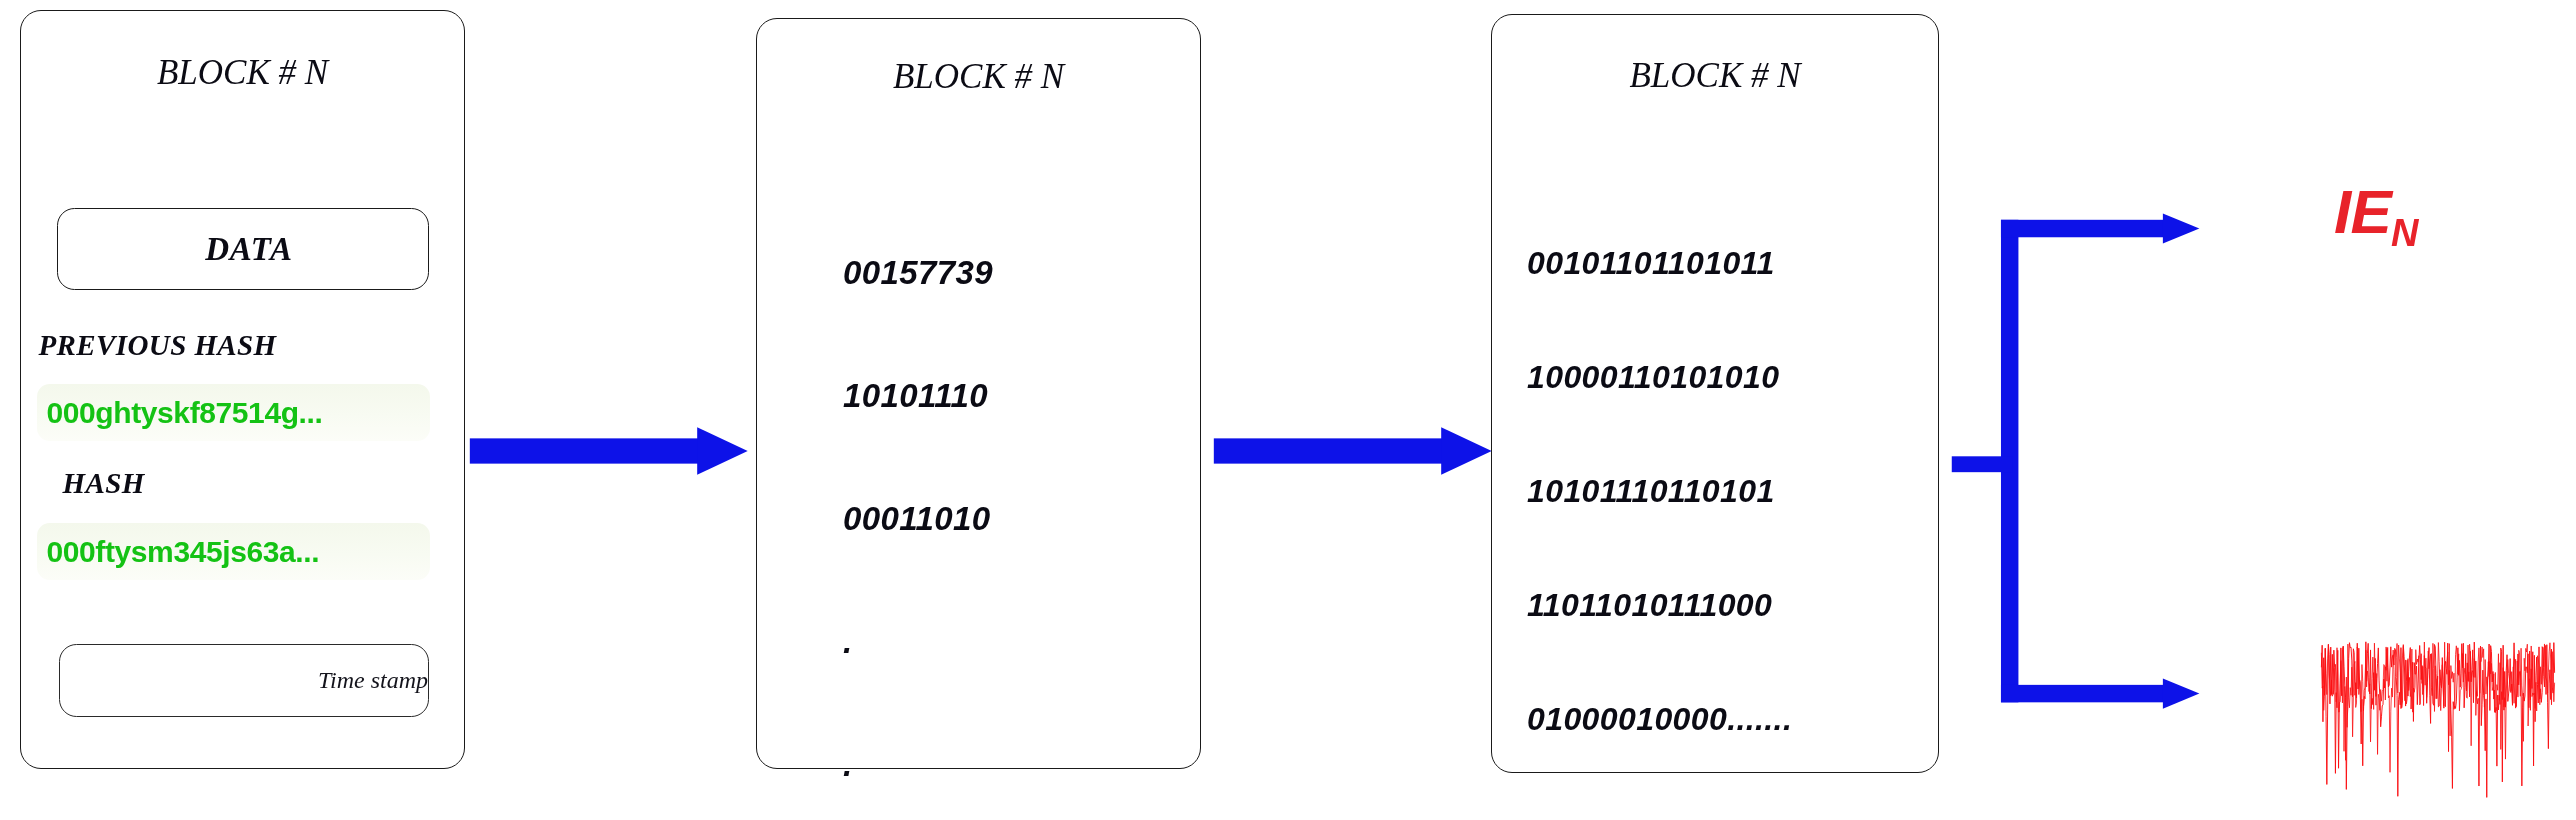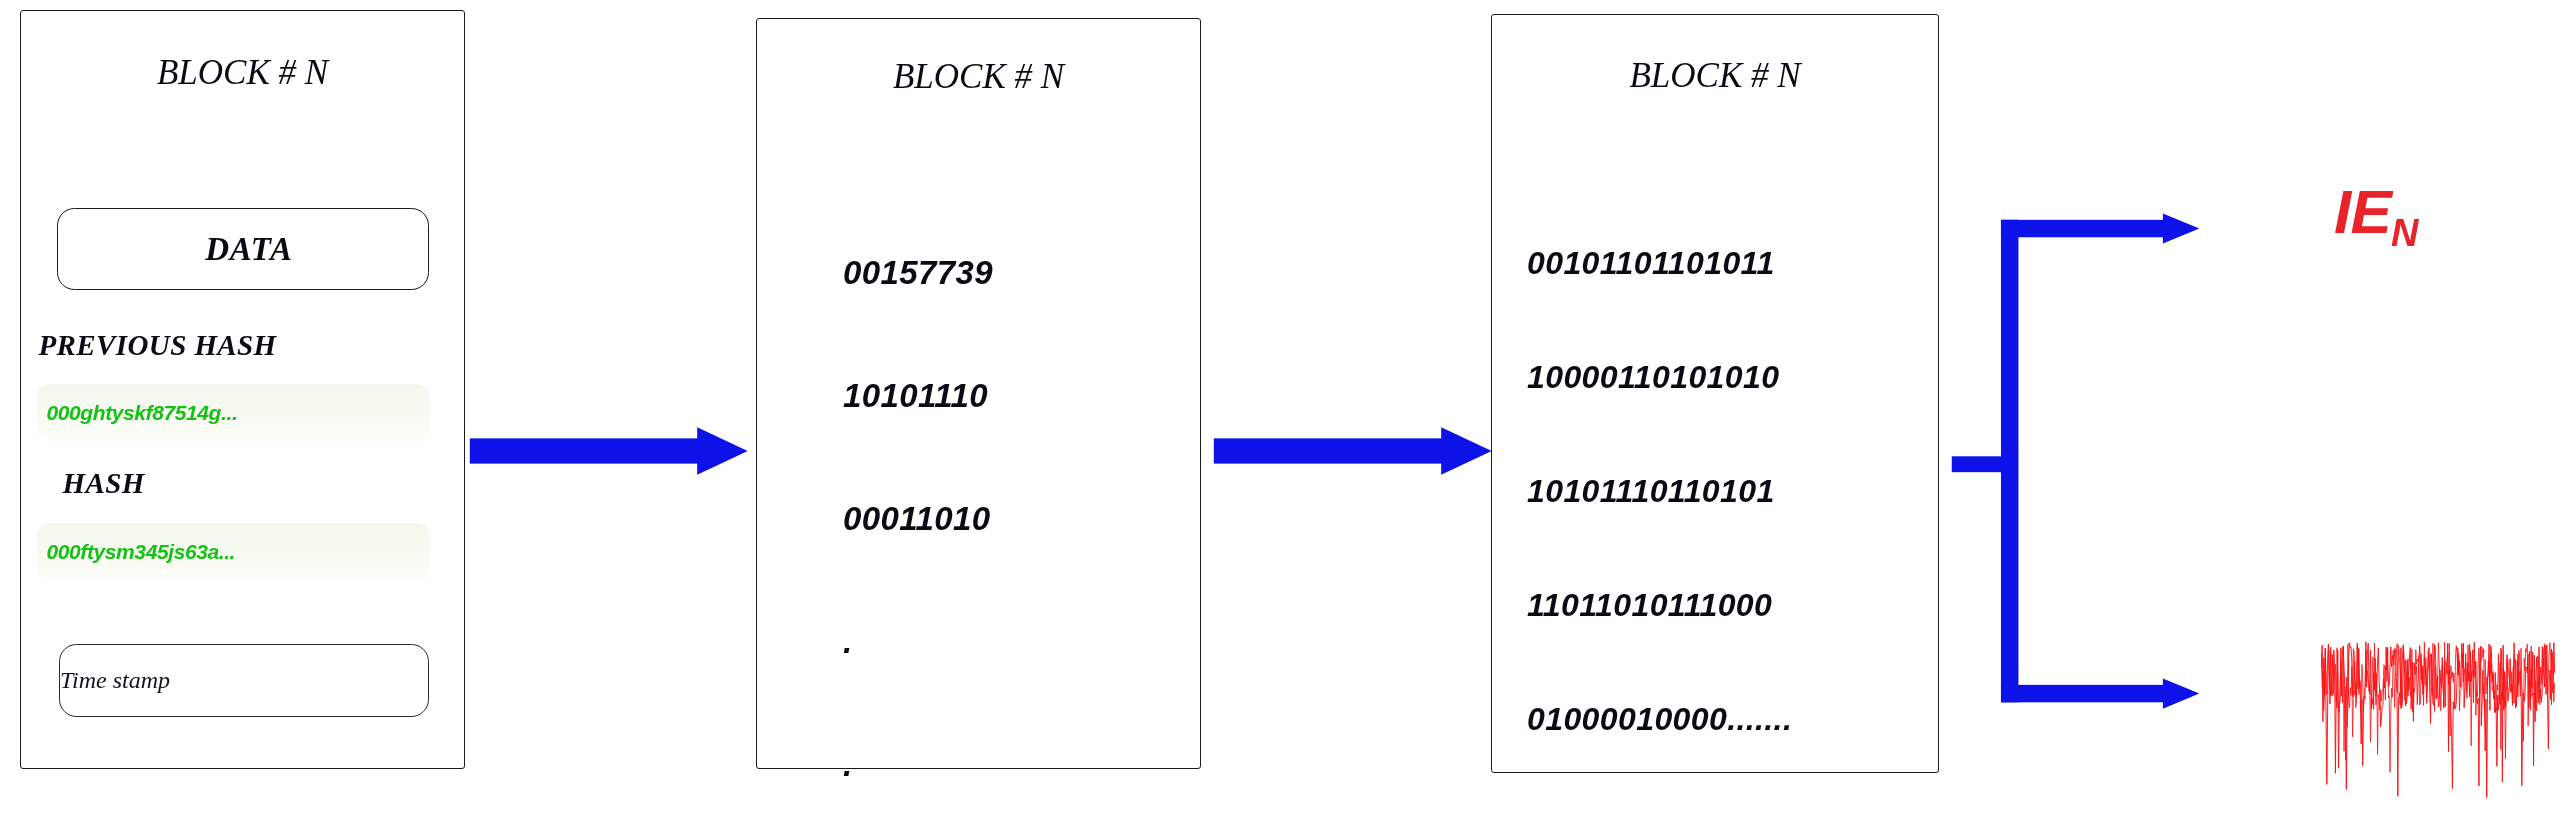--- a/index.html
+++ b/index.html
@@ -16,21 +16,21 @@
     height: 821px;
     background: #ffffff;
     overflow: hidden;
   }
 
   
   .block-card {
     position: absolute;
     background: #ffffff;
     border: 1.6px solid #1a1a1a;
-    border-radius: 3px;
+    border-radius: 21px;
     box-sizing: border-box;
   }
   .block-title {
     position: absolute;
     left: 0;
     right: 0;
     text-align: center;
     font-family: "Liberation Serif", serif;
     font-style: italic;
     font-weight: 400;
@@ -59,21 +59,21 @@
     margin-left: 12px;
   }
   .timestamp-box {
     position: absolute;
     border: 1.2px solid #2a2a2a;
     border-radius: 17.5px;
     background: #ffffff;
     box-sizing: border-box;
     display: flex;
     align-items: center;
-    justify-content: flex-start;
+    justify-content: flex-end;
   }
   .timestamp-label {
     font-family: "Liberation Serif", serif;
     font-style: italic;
     font-weight: 400;
     font-size: 24px;
     color: #14141c;
   }
   .field-label {
     position: absolute;
@@ -89,23 +89,22 @@
     position: absolute;
     border-radius: 12.7px;
     background: linear-gradient(180deg, #f4f8ec 0%, #f8fbf2 55%, #fcfdf8 100%);
     box-sizing: border-box;
     display: flex;
     align-items: center;
     padding-left: 9.5px;
   }
   .hash-value {
     font-family: "Liberation Sans", sans-serif;
-    font-style: italic;
-    font-weight: 700;
-    font-size: 21px;
+    font-weight: 700;
+    font-size: 30px;
     color: #14c214;
     white-space: nowrap;
     letter-spacing: -0.4px;
   }
 
   
   .bit-lines {
     position: absolute;
     font-family: "Liberation Sans", sans-serif;
     font-style: italic;

